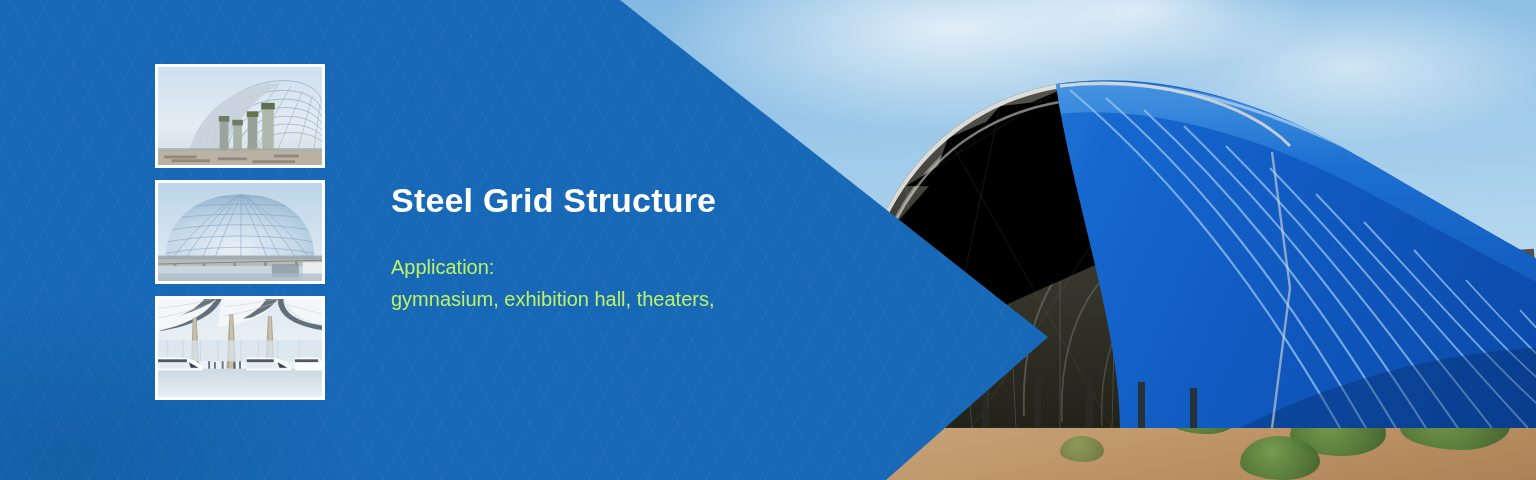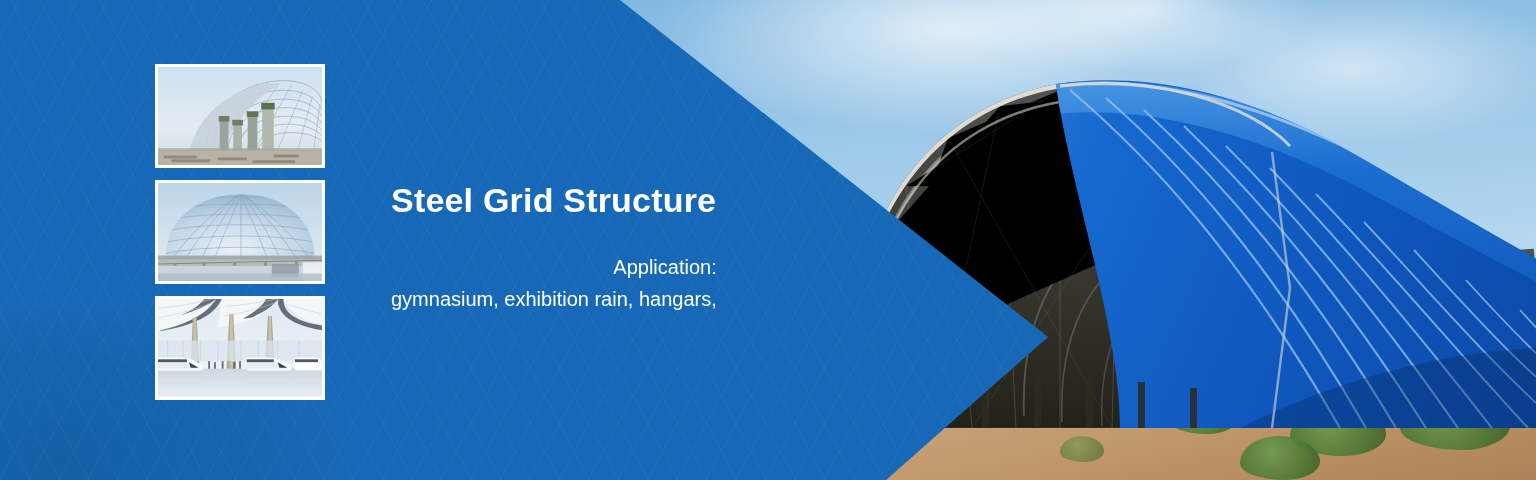--- a/index.html
+++ b/index.html
@@ -145,23 +145,22 @@
     font-weight:bold;
     letter-spacing:.2px;
     line-height:1.2;
     margin-bottom:30px;
     white-space:nowrap;
   }
   .sub-line {
     font-size:20px;
     font-weight:400;
     line-height:1.62;
-    color:#ffffff;
+    color:#bef264;
     white-space:nowrap;
-    text-align:right;
   }
 </style>
 </head>
 <body>
 
 <div class="banner">
 
   <div class="hero">
 
     <div class="hero-sky"></div>
@@ -528,16 +527,16 @@
           <rect x="78" y="67" width="2" height="7"></rect>
           <rect x="84" y="66" width="2" height="8"></rect>
         </g>
       </svg>
     </div>
   </div>
 
   <div class="copy">
     <div class="title">Steel Grid Structure</div>
     <div class="sub-line">Application:</div>
-    <div class="sub-line">gymnasium, exhibition rain, hangars,</div>
+    <div class="sub-line">gymnasium, exhibition hall, theaters,</div>
   </div>
 
 </div>
 
 </body></html>

